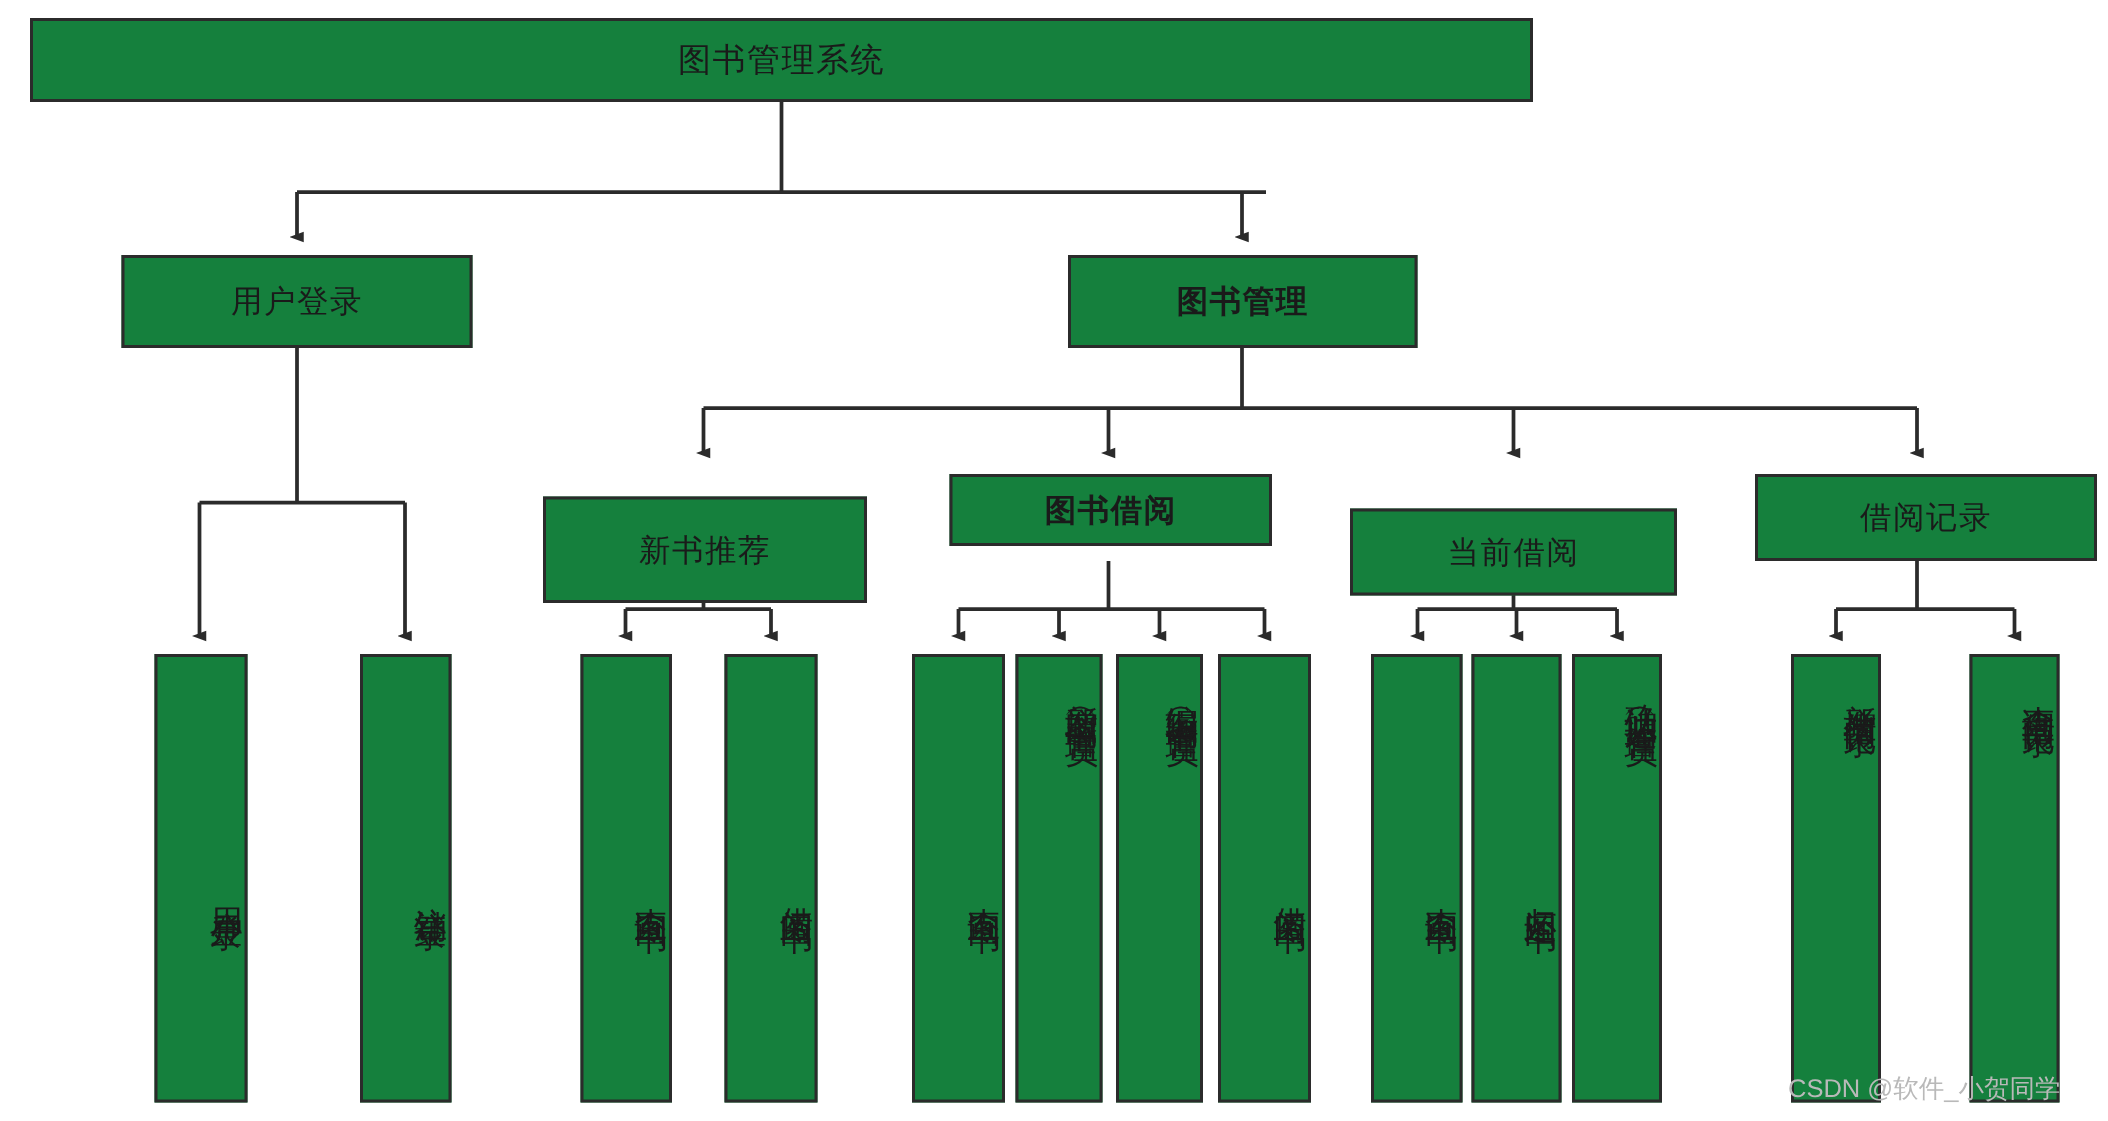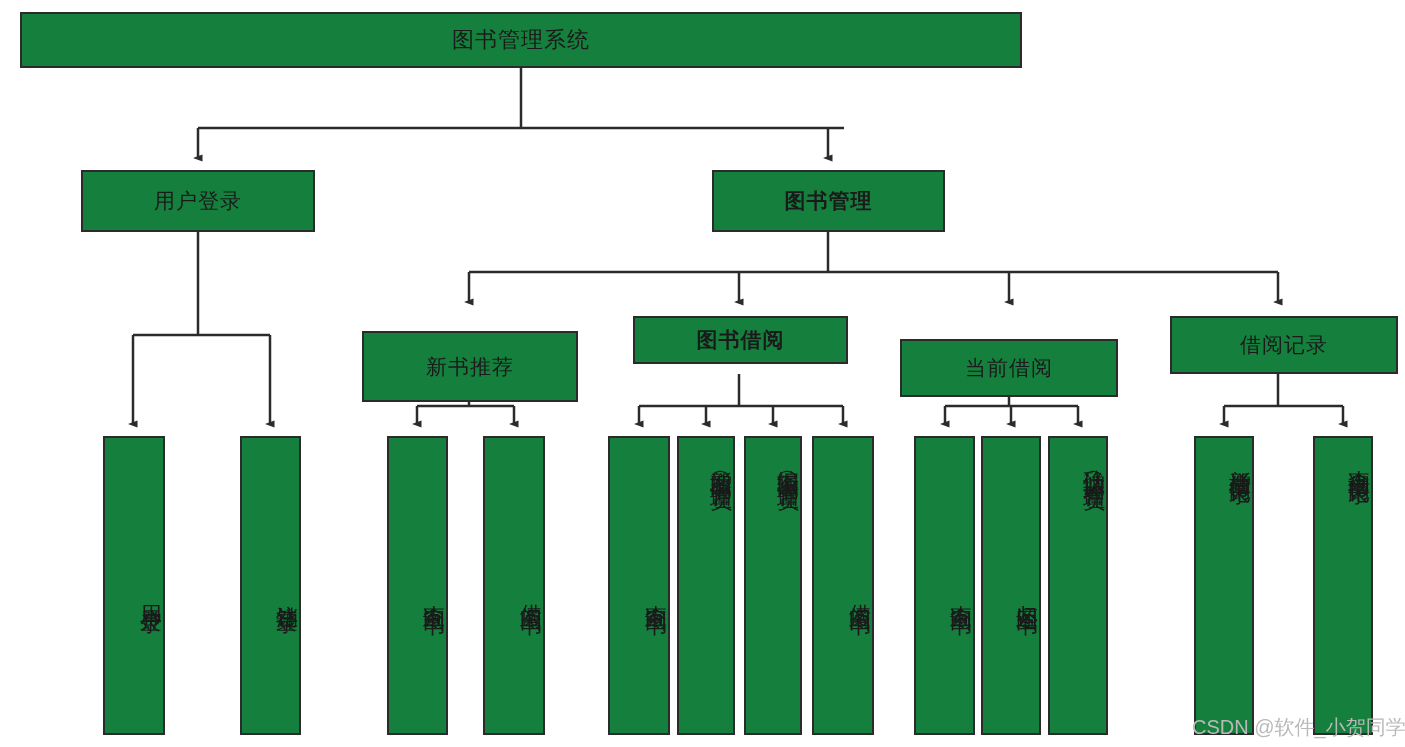--- a/index.html
+++ b/index.html
@@ -49,21 +49,21 @@
     letter-spacing: 3px;
     line-height: 1.05;
   }
   .node.leaf.tall-text {
     justify-content: flex-start;
   }
   .watermark {
     position: absolute;
     left: 1192px;
     top: 714px;
-    font-size: 20px;
+    font-size: 17px;
     color: #b9b9b9;
     white-space: nowrap;
     z-index: 5;
   }
 </style>
 </head>
 <body>
 
 <div id="canvas">
 

